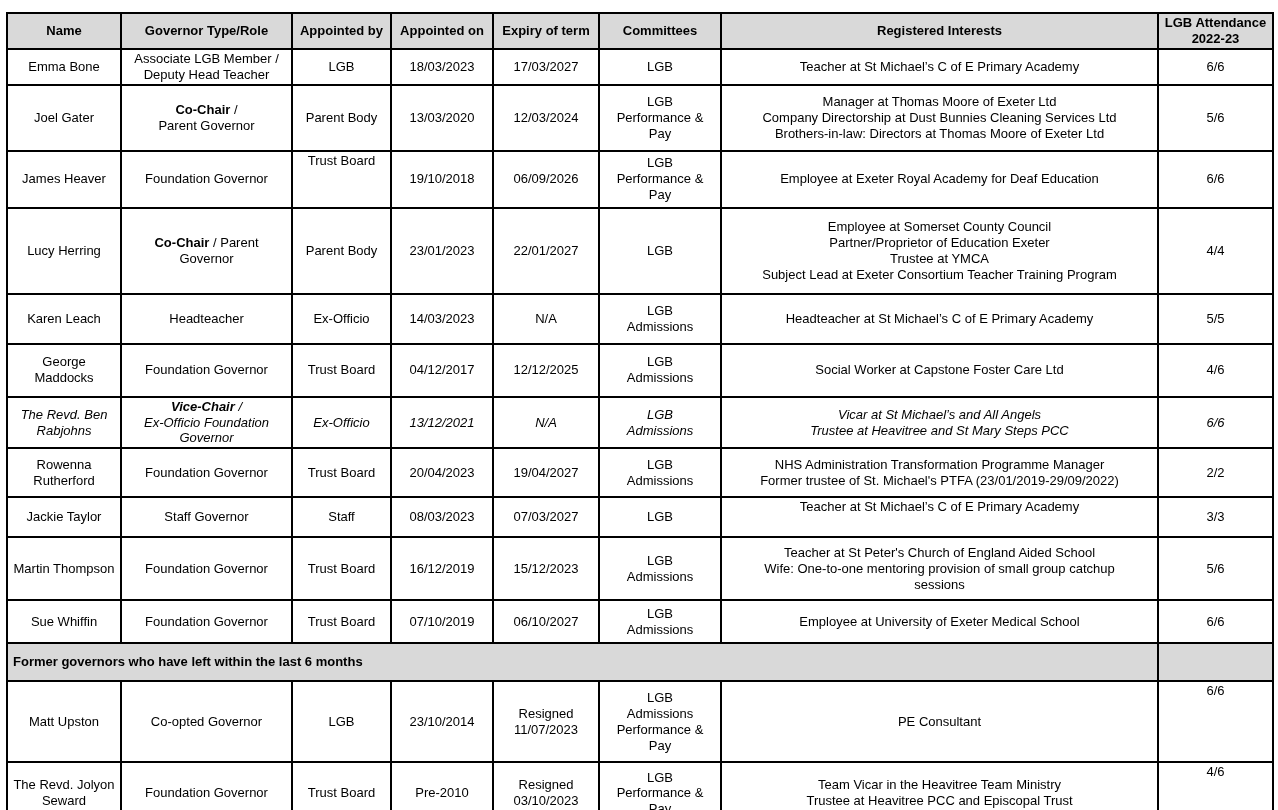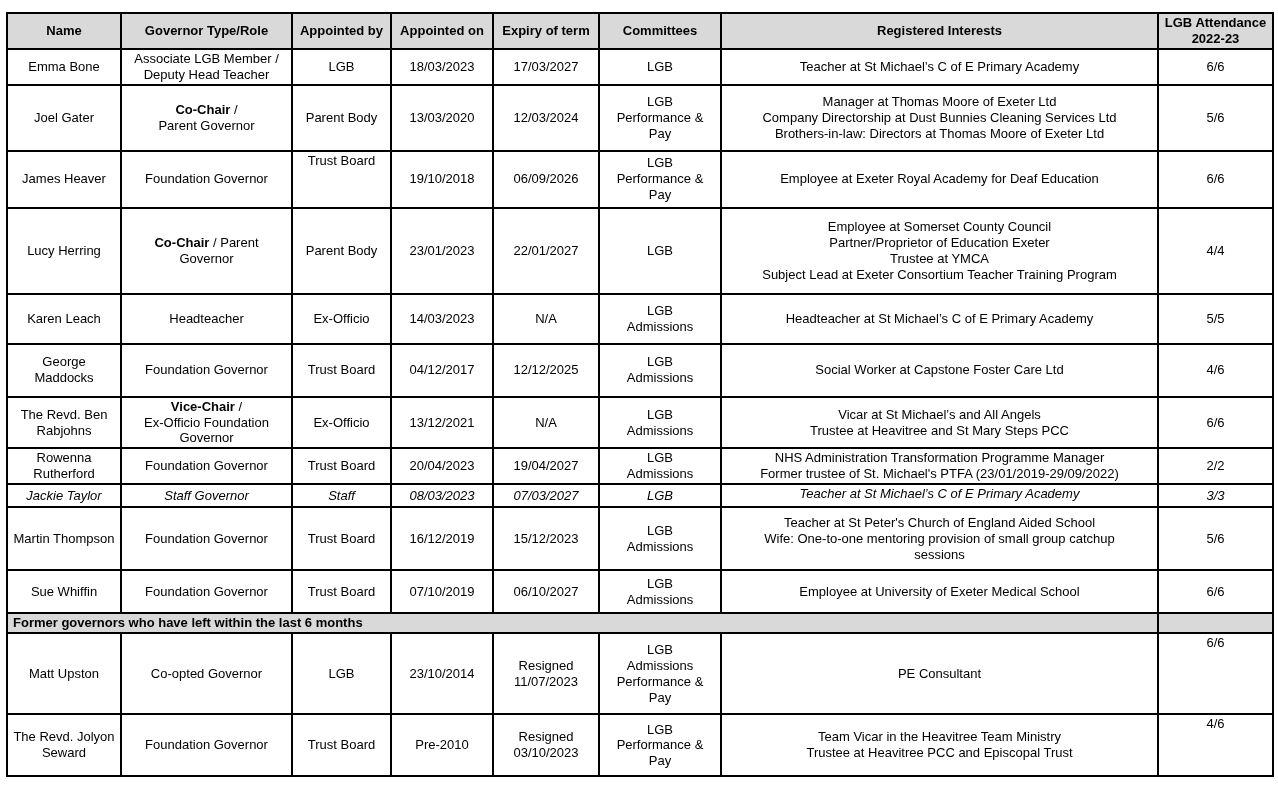--- a/index.html
+++ b/index.html
@@ -154,51 +154,51 @@
         <td class="cell-appointed_by"><span>Trust Board</span></td>
         <td class="cell-appointed_on"><span>04/12/2017</span></td>
         <td class="cell-expiry"><span class="pre">12/12/2025</span></td>
         <td class="cell-committees"><span class="pre">LGB
 Admissions</span></td>
         <td class="cell-interests">
           <div class="pre">Social Worker at Capstone Foster Care Ltd</div>
         </td>
         <td class="cell-attendance"><span>4/6</span></td>
       </tr>
-      <tr style="height: 47px;">
+      <tr style="height: 47px; font-style: italic;">
         <td class="cell-name"><span>The Revd. Ben Rabjohns</span></td>
         <td class="cell-role"><span class="pre"><b>Vice-Chair</b><span> /
 Ex-Officio Foundation
 Governor</span></span></td>
         <td class="cell-appointed_by"><span>Ex-Officio</span></td>
         <td class="cell-appointed_on"><span>13/12/2021</span></td>
         <td class="cell-expiry"><span class="pre">N/A</span></td>
         <td class="cell-committees"><span class="pre">LGB
 Admissions</span></td>
         <td class="cell-interests">
           <div class="pre">Vicar at St Michael’s and All Angels</div>
           <div class="pre">Trustee at Heavitree and St Mary Steps PCC</div>
         </td>
         <td class="cell-attendance"><span>6/6</span></td>
       </tr>
-      <tr style="height: 36px;">
+      <tr style="height: 49px;">
         <td class="cell-name"><span>Rowenna Rutherford</span></td>
         <td class="cell-role"><span class="pre"><span>Foundation Governor</span></span></td>
         <td class="cell-appointed_by"><span>Trust Board</span></td>
         <td class="cell-appointed_on"><span>20/04/2023</span></td>
         <td class="cell-expiry"><span class="pre">19/04/2027</span></td>
         <td class="cell-committees"><span class="pre">LGB
 Admissions</span></td>
         <td class="cell-interests">
           <div class="pre">NHS Administration Transformation Programme Manager</div>
           <div class="pre">Former trustee of St. Michael's PTFA (23/01/2019-29/09/2022)</div>
         </td>
         <td class="cell-attendance"><span>2/2</span></td>
       </tr>
-      <tr style="height: 23px; font-style: italic;">
+      <tr style="height: 40px;">
         <td class="cell-name"><span>Jackie Taylor</span></td>
         <td class="cell-role"><span class="pre"><span>Staff Governor</span></span></td>
         <td class="cell-appointed_by"><span>Staff</span></td>
         <td class="cell-appointed_on"><span>08/03/2023</span></td>
         <td class="cell-expiry"><span class="pre">07/03/2027</span></td>
         <td class="cell-committees"><span class="pre">LGB</span></td>
         <td class="cell-interests vtop">
           <div class="pre">Teacher at St Michael’s C of E Primary Academy</div>
         </td>
         <td class="cell-attendance"><span>3/3</span></td>
@@ -224,21 +224,21 @@
         <td class="cell-appointed_by"><span>Trust Board</span></td>
         <td class="cell-appointed_on"><span>07/10/2019</span></td>
         <td class="cell-expiry"><span class="pre">06/10/2027</span></td>
         <td class="cell-committees"><span class="pre">LGB
 Admissions</span></td>
         <td class="cell-interests">
           <div class="pre">Employee at University of Exeter Medical School</div>
         </td>
         <td class="cell-attendance"><span>6/6</span></td>
       </tr>
-      <tr class="section-row" style="height: 20px;">
+      <tr class="section-row" style="height: 38px;">
         <td colspan="7">Former governors who have left within the last 6 months</td>
         <td></td>
       </tr>
       <tr style="height: 81px;">
         <td class="cell-name"><span>Matt Upston</span></td>
         <td class="cell-role"><span class="pre"><span>Co-opted Governor</span></span></td>
         <td class="cell-appointed_by"><span>LGB</span></td>
         <td class="cell-appointed_on"><span>23/10/2014</span></td>
         <td class="cell-expiry"><span class="pre">Resigned
 11/07/2023</span></td>

